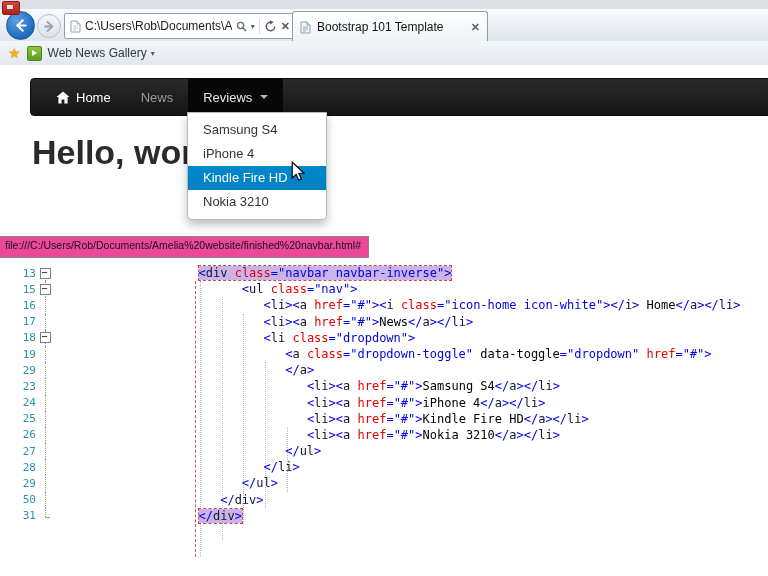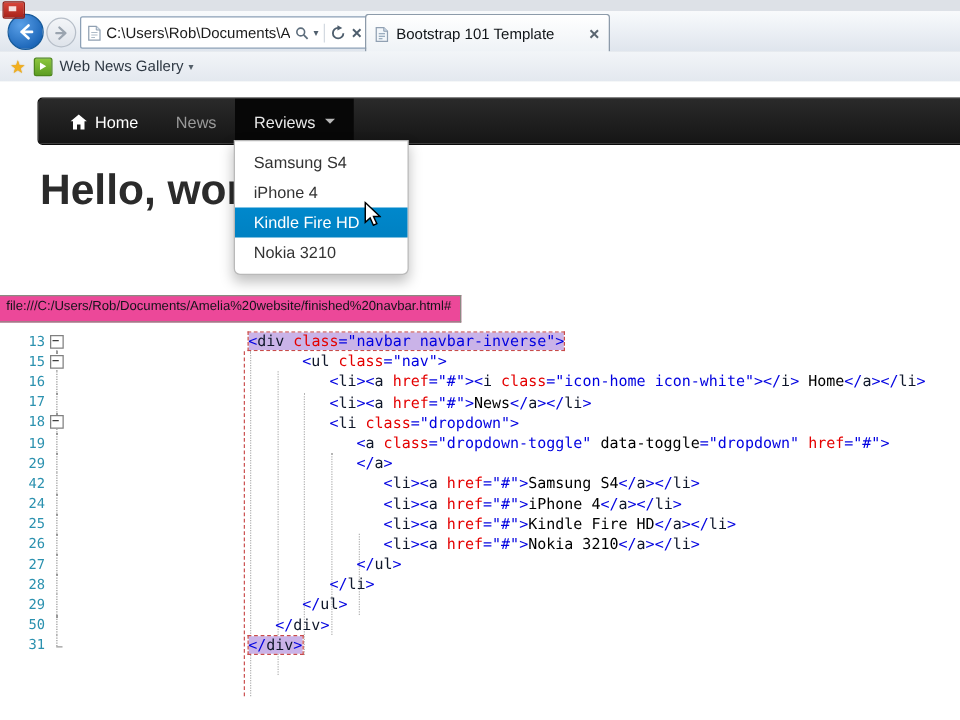--- a/index.html
+++ b/index.html
@@ -231,21 +231,21 @@
           <span class="code">                                <span class="tk-d">&lt;</span><span class="tk-t">a</span><span class="tk-x"> </span><span class="tk-a">class</span><span class="tk-d">=</span><span class="tk-v">"dropdown-toggle"</span><span class="tk-x"> data-toggle</span><span class="tk-d">=</span><span class="tk-v">"dropdown"</span><span class="tk-x"> </span><span class="tk-a">href</span><span class="tk-d">=</span><span class="tk-v">"#"</span><span class="tk-d">&gt;</span></span>
         </div>
         <div class="ed-row">
           <span class="ed-ind"></span>
           <span class="ed-num">29</span>
           <span class="ed-fold fold-line"></span>
           <span class="code">                                <span class="tk-d">&lt;/</span><span class="tk-t">a</span><span class="tk-d">&gt;</span></span>
         </div>
         <div class="ed-row">
           <span class="ed-ind"></span>
-          <span class="ed-num">42</span>
+          <span class="ed-num">23</span>
           <span class="ed-fold fold-line"></span>
           <span class="code">                                   <span class="tk-d">&lt;</span><span class="tk-t">li</span><span class="tk-d">&gt;&lt;</span><span class="tk-t">a</span><span class="tk-x"> </span><span class="tk-a">href</span><span class="tk-d">=</span><span class="tk-v">"#"</span><span class="tk-d">&gt;</span><span class="tk-x">Samsung S4</span><span class="tk-d">&lt;/</span><span class="tk-t">a</span><span class="tk-d">&gt;&lt;/</span><span class="tk-t">li</span><span class="tk-d">&gt;</span></span>
         </div>
         <div class="ed-row">
           <span class="ed-ind"></span>
           <span class="ed-num">24</span>
           <span class="ed-fold fold-line"></span>
           <span class="code">                                   <span class="tk-d">&lt;</span><span class="tk-t">li</span><span class="tk-d">&gt;&lt;</span><span class="tk-t">a</span><span class="tk-x"> </span><span class="tk-a">href</span><span class="tk-d">=</span><span class="tk-v">"#"</span><span class="tk-d">&gt;</span><span class="tk-x">iPhone 4</span><span class="tk-d">&lt;/</span><span class="tk-t">a</span><span class="tk-d">&gt;&lt;/</span><span class="tk-t">li</span><span class="tk-d">&gt;</span></span>
         </div>
         <div class="ed-row">

